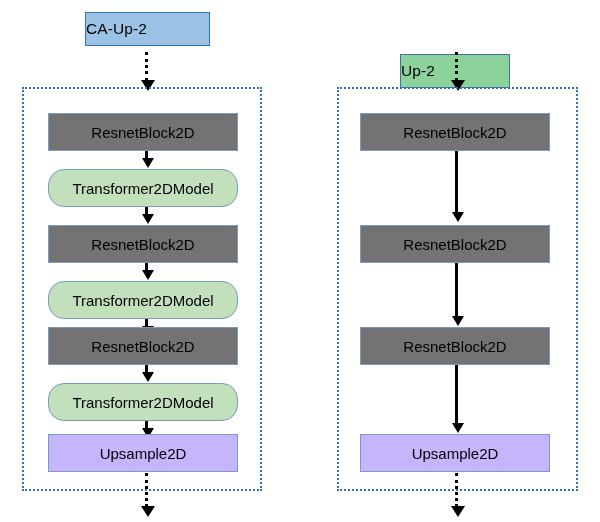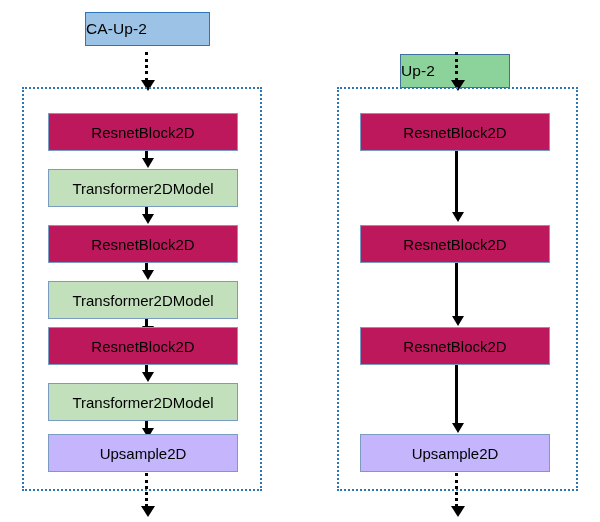--- a/index.html
+++ b/index.html
@@ -56,22 +56,22 @@
     height: 38px;
     box-sizing: border-box;
     display: flex;
     align-items: center;
     justify-content: center;
     font-size: 15px;
     color: #000000;
     border: 1.2px solid #7C9BC2;
     white-space: nowrap;
   }
-  .block.resnet   { background: #be185d; align-items: center; }
-  .block.transformer { background: #C3E0BD; }
+  .block.resnet   { background: #737373; align-items: center; }
+  .block.transformer { background: #C3E0BD; border-radius: 16px; }
   .block.upsample { background: #c4b5fd; }
 
   
   .arrow-solid {
     position: absolute;
     width: 0;
     border-left: 3.4px solid #000000;
   }
   .arrow-solid::after {
     content: "";

